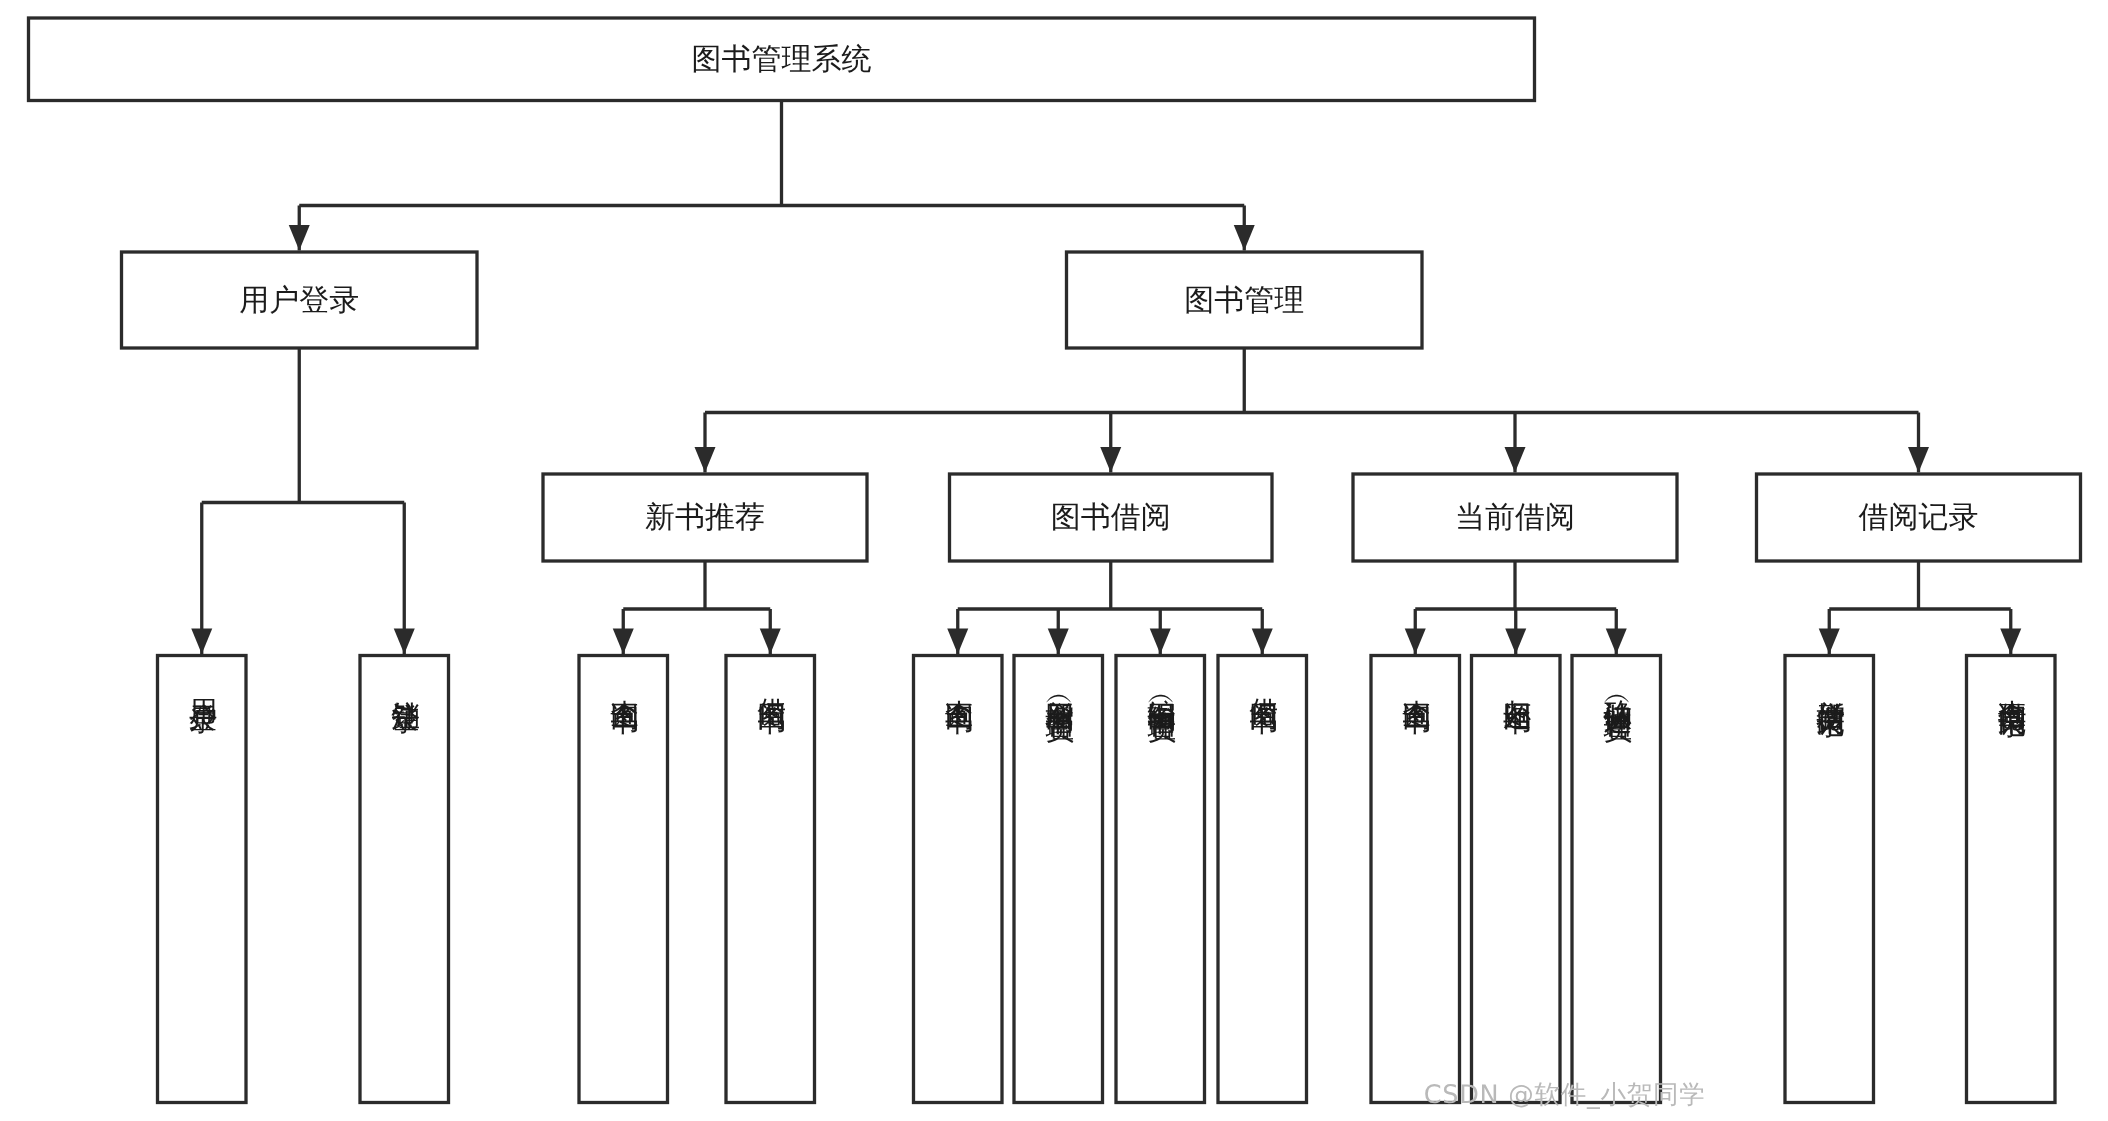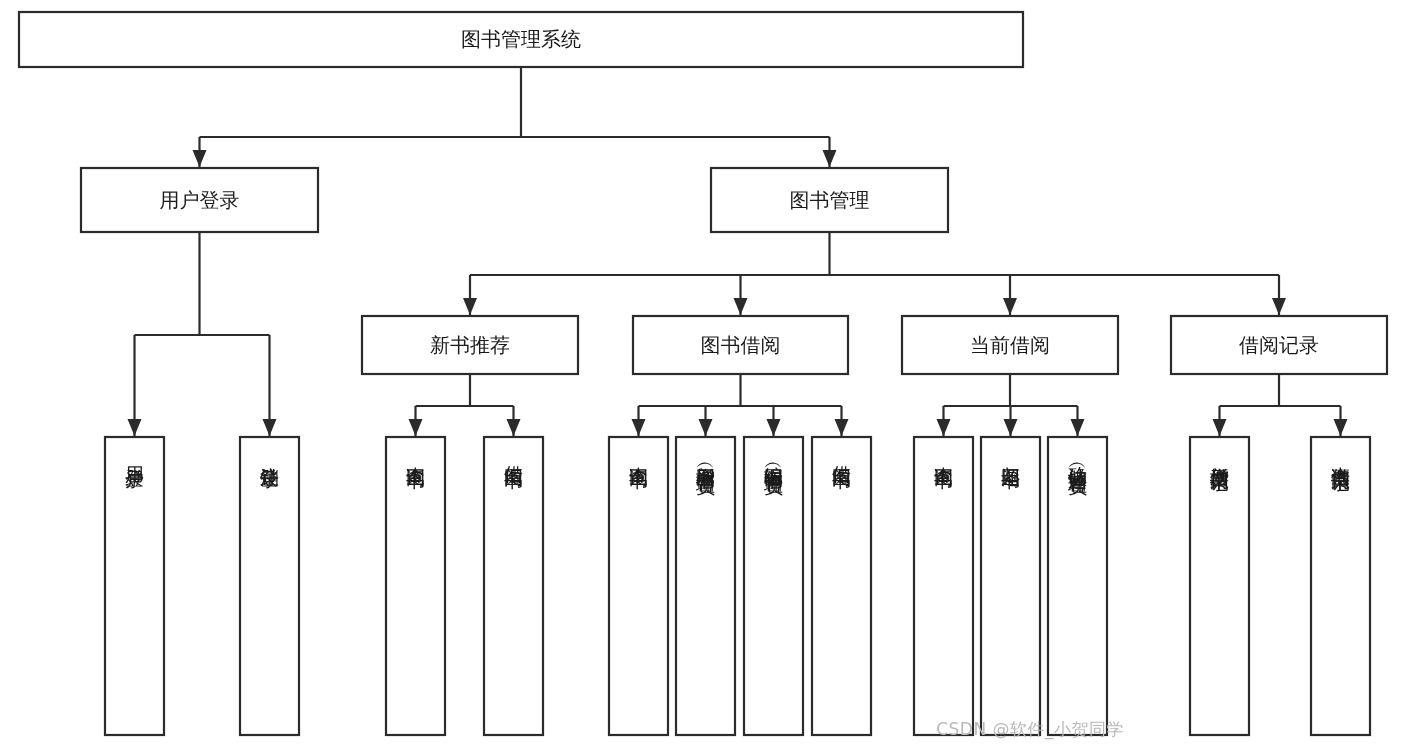--- a/index.html
+++ b/index.html
@@ -59,21 +59,21 @@
     letter-spacing: 1.5px;
     color: #1b1b1b;
     display: flex;
     align-items: center;
     justify-content: flex-start;
     white-space: nowrap;
     pointer-events: none;
   }
   .watermark {
     position: absolute;
-    right: 23px;
+    right: 10px;
     bottom: 6px;
     font-family: "DejaVu Sans", "Liberation Sans", sans-serif;
     font-size: 17px;
     color: #b9b9b9;
     letter-spacing: 0.5px;
     white-space: nowrap;
   }
 </style>
 </head>
 <body>

